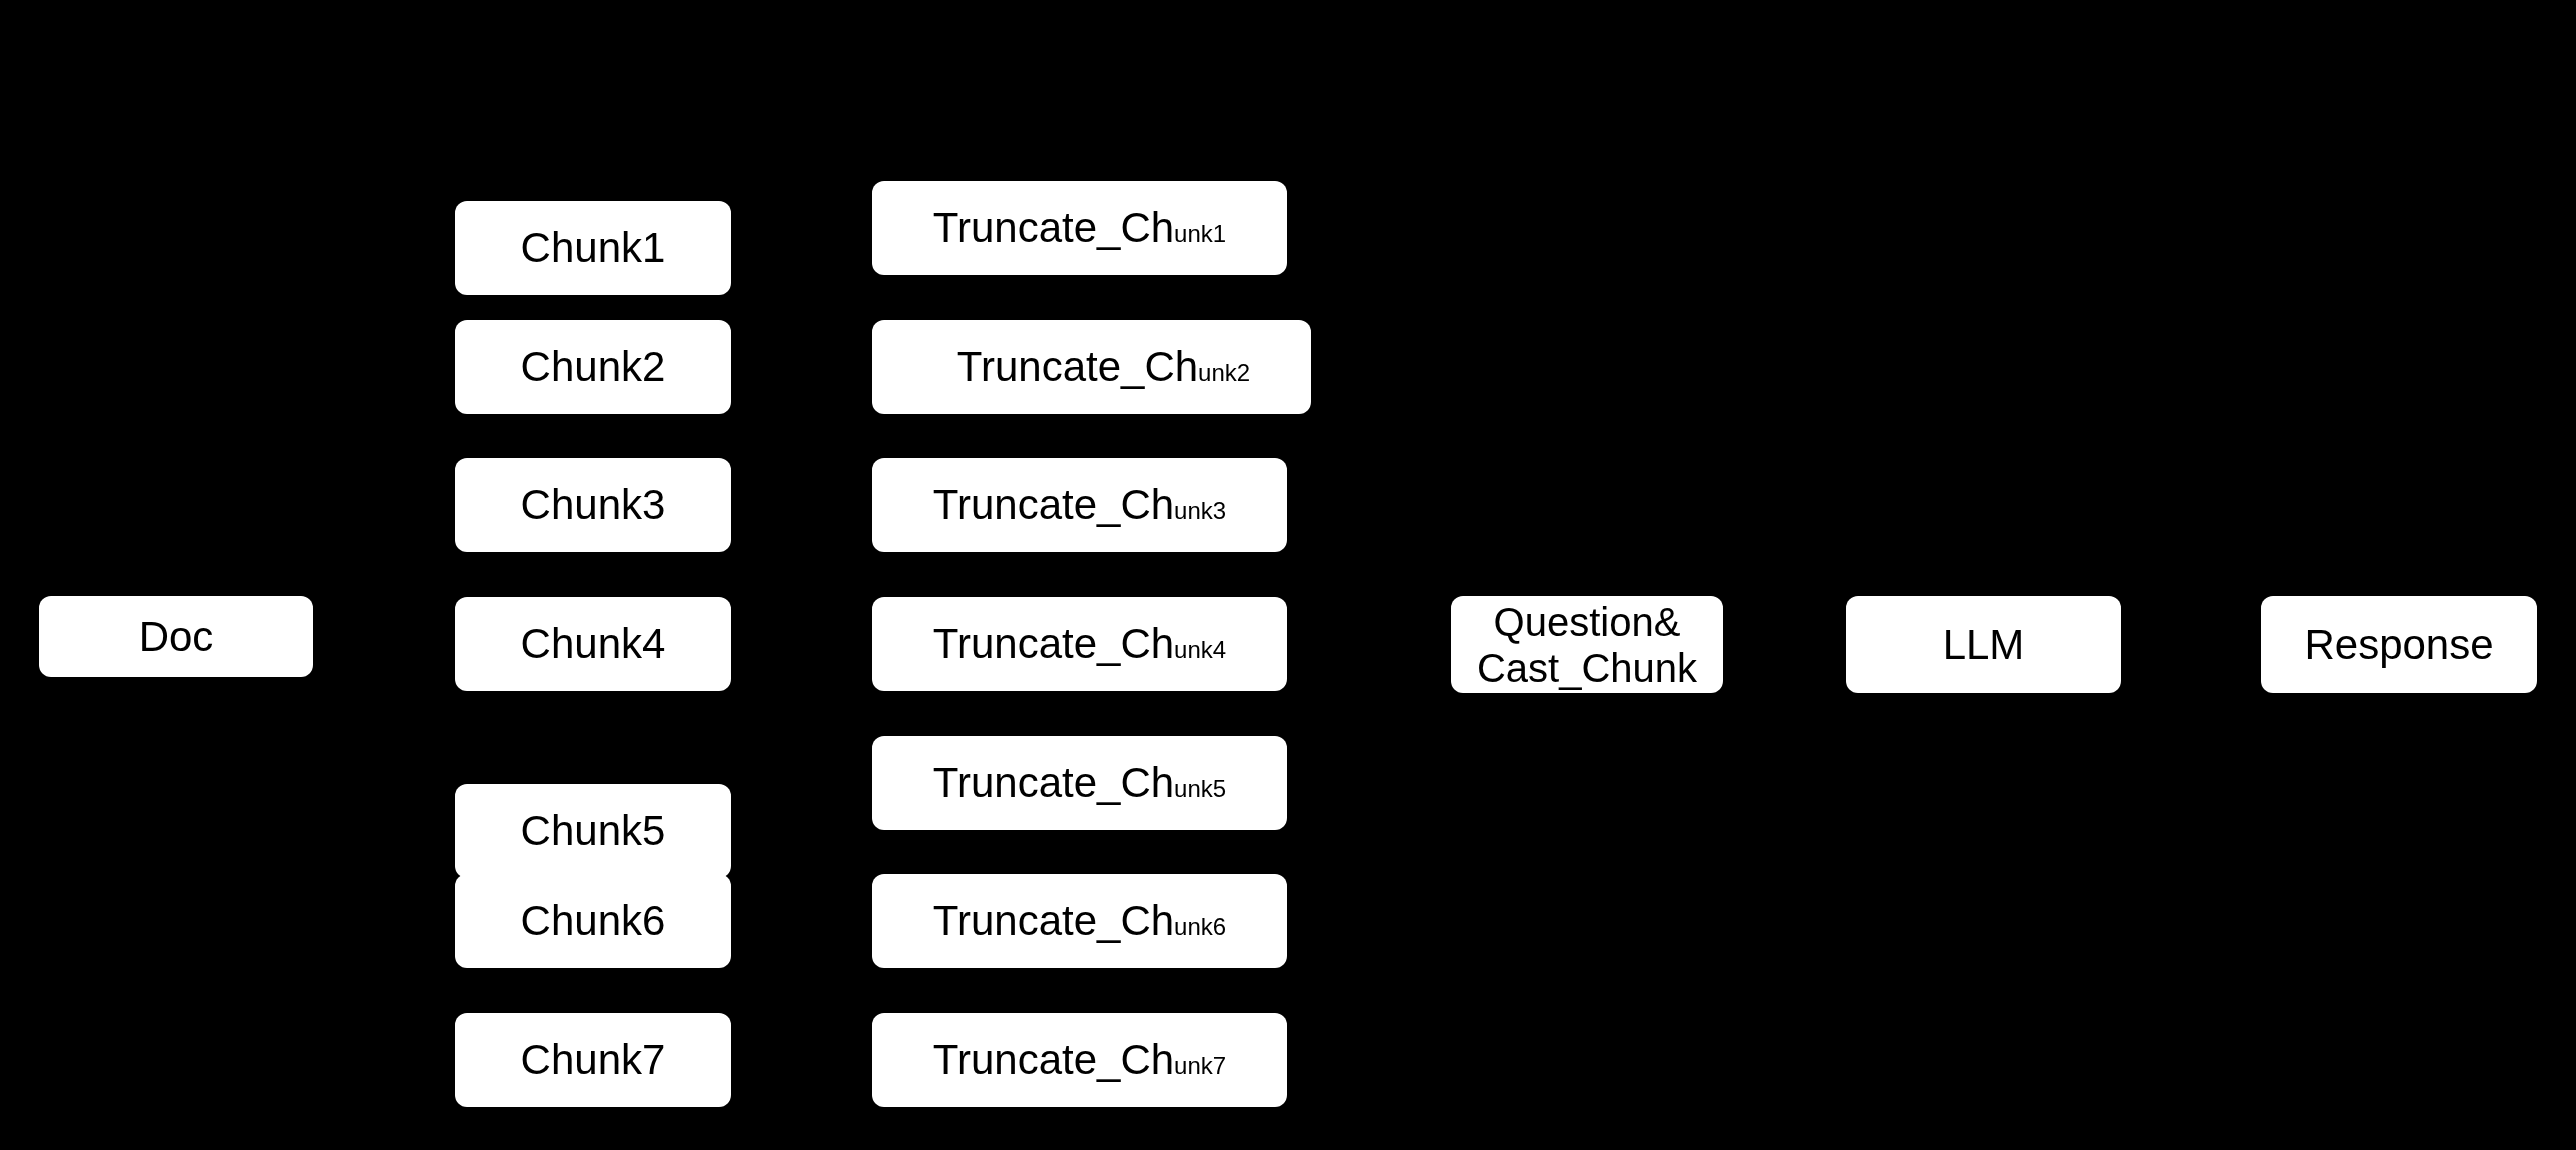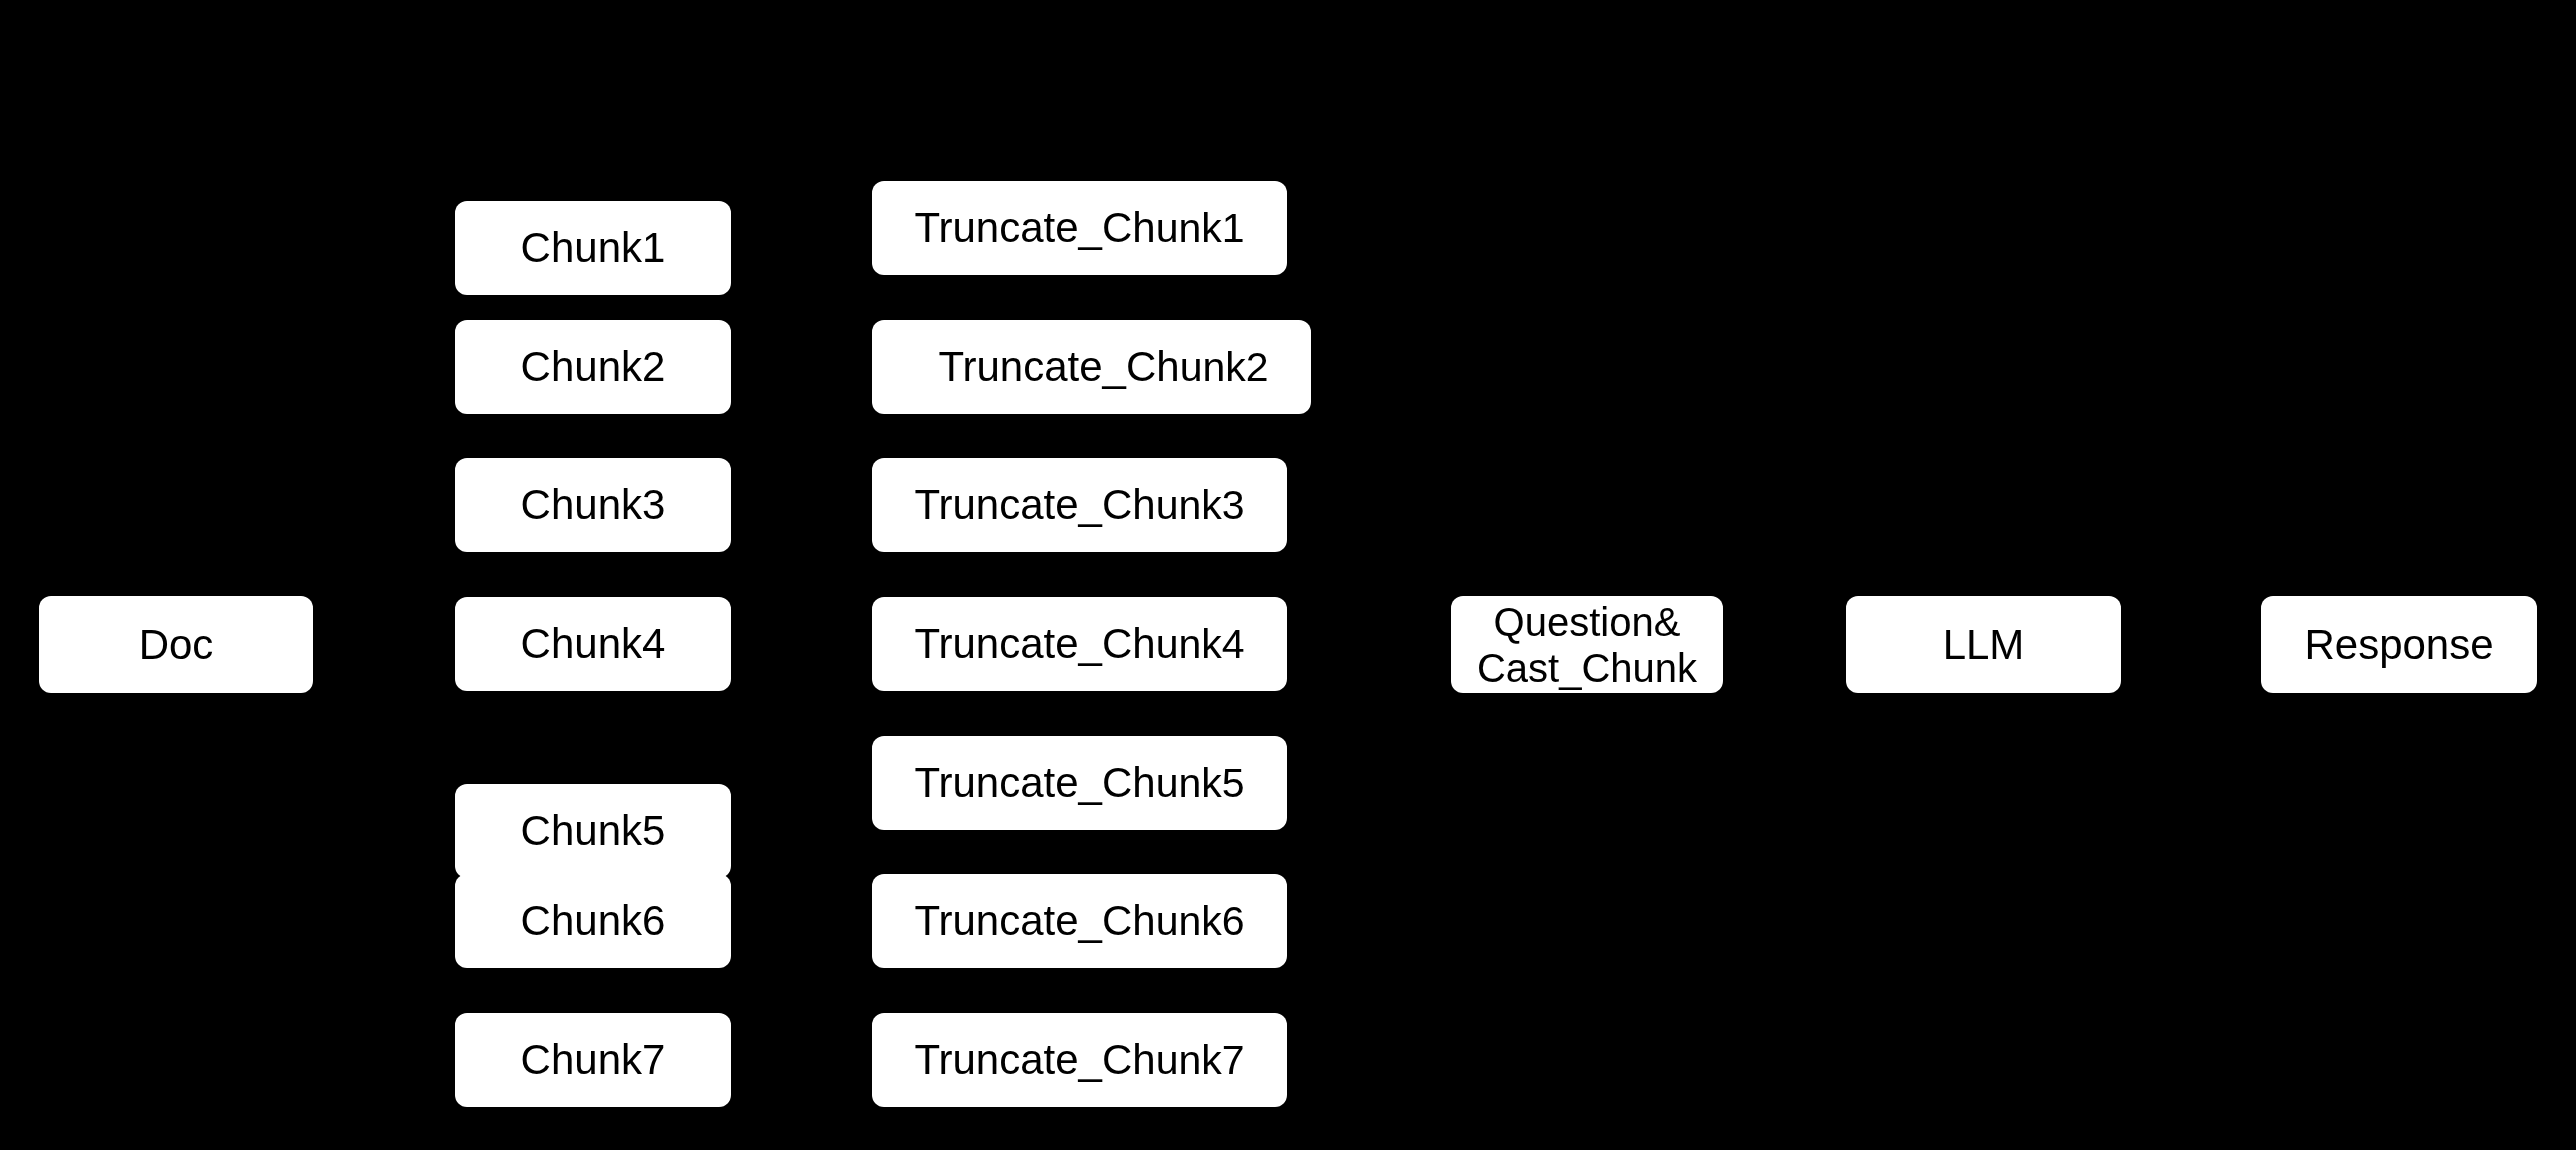--- a/index.html
+++ b/index.html
@@ -20,28 +20,28 @@
     background: #ffffff;
     color: #000000;
     border-radius: 12px;
     display: flex;
     align-items: center;
     justify-content: center;
     font-size: 42px;
     white-space: nowrap;
     text-align: center;
   }
-  .node-doc      { left: 39px;   top: 596px; width: 274px; height: 97px; }
+  .node-doc      { left: 39px;   top: 596px; width: 274px; height: 81px; }
   .node-chunk    { left: 455px;  width: 276px; height: 94px; }
   .node-trunc    { left: 872px; width: 415px; height: 94px; }
   .node-question { left: 1431px; top: 596px; width: 272px; height: 97px;
                    flex-direction: column; font-size: 40px; line-height: 46px; margin-left: 20px; }
   .node-llm      { left: 1846px; top: 596px; width: 275px; height: 97px; }
   .node-response { left: 2261px; top: 596px; width: 276px; height: 97px; }
-  .trunc-suffix  { font-size: 41px; }
+  .trunc-suffix  { font-size: 24px; }
 </style>
 </head>
 <body>
 
 <div class="canvas">
 
   <div class="node node-doc">
     <span>Doc</span>
   </div>
 

